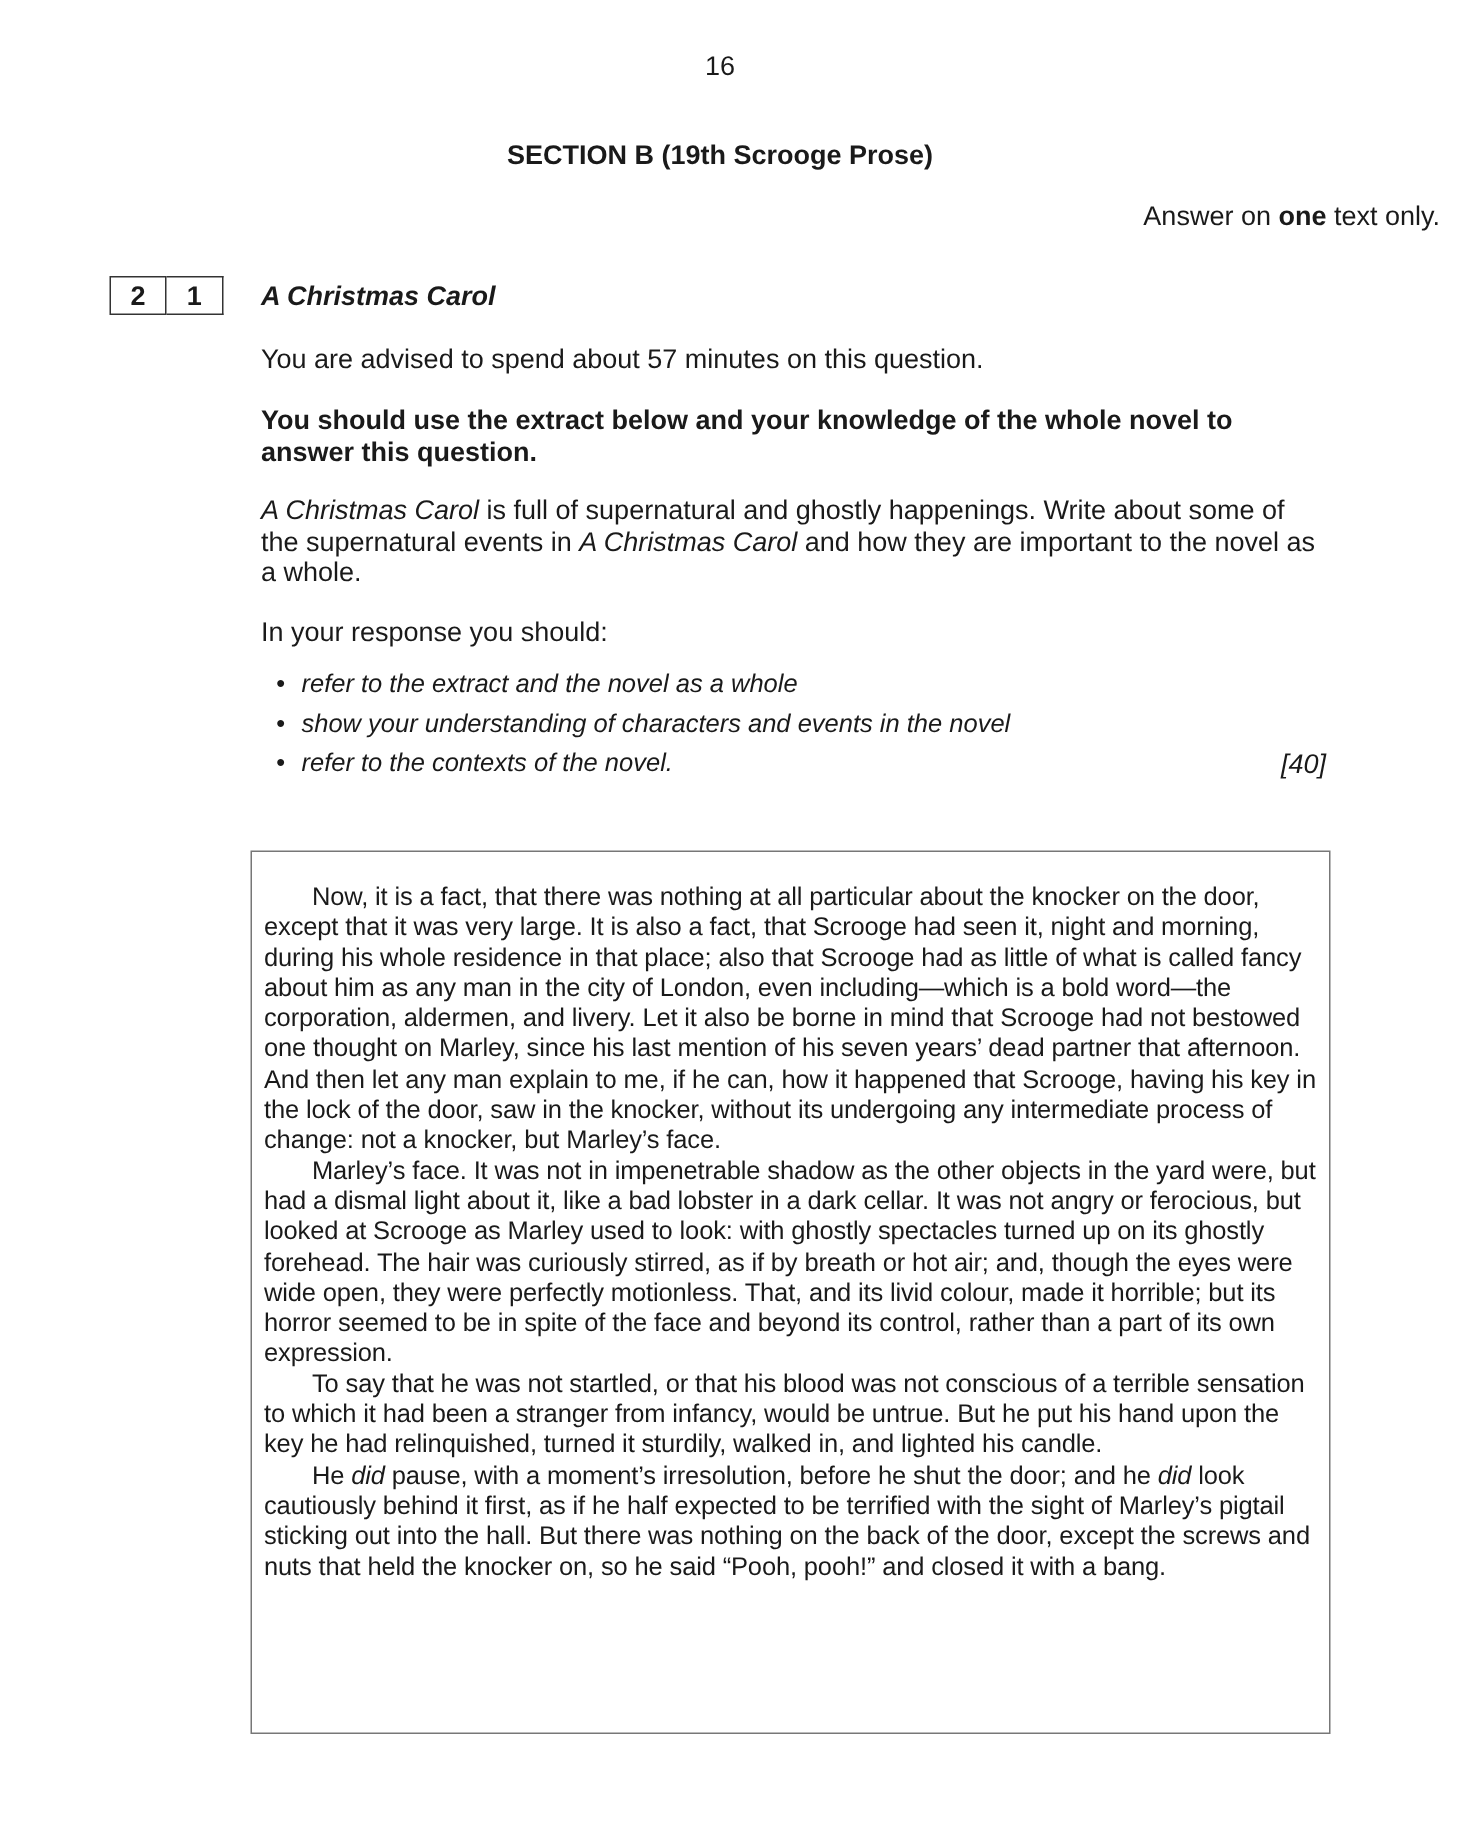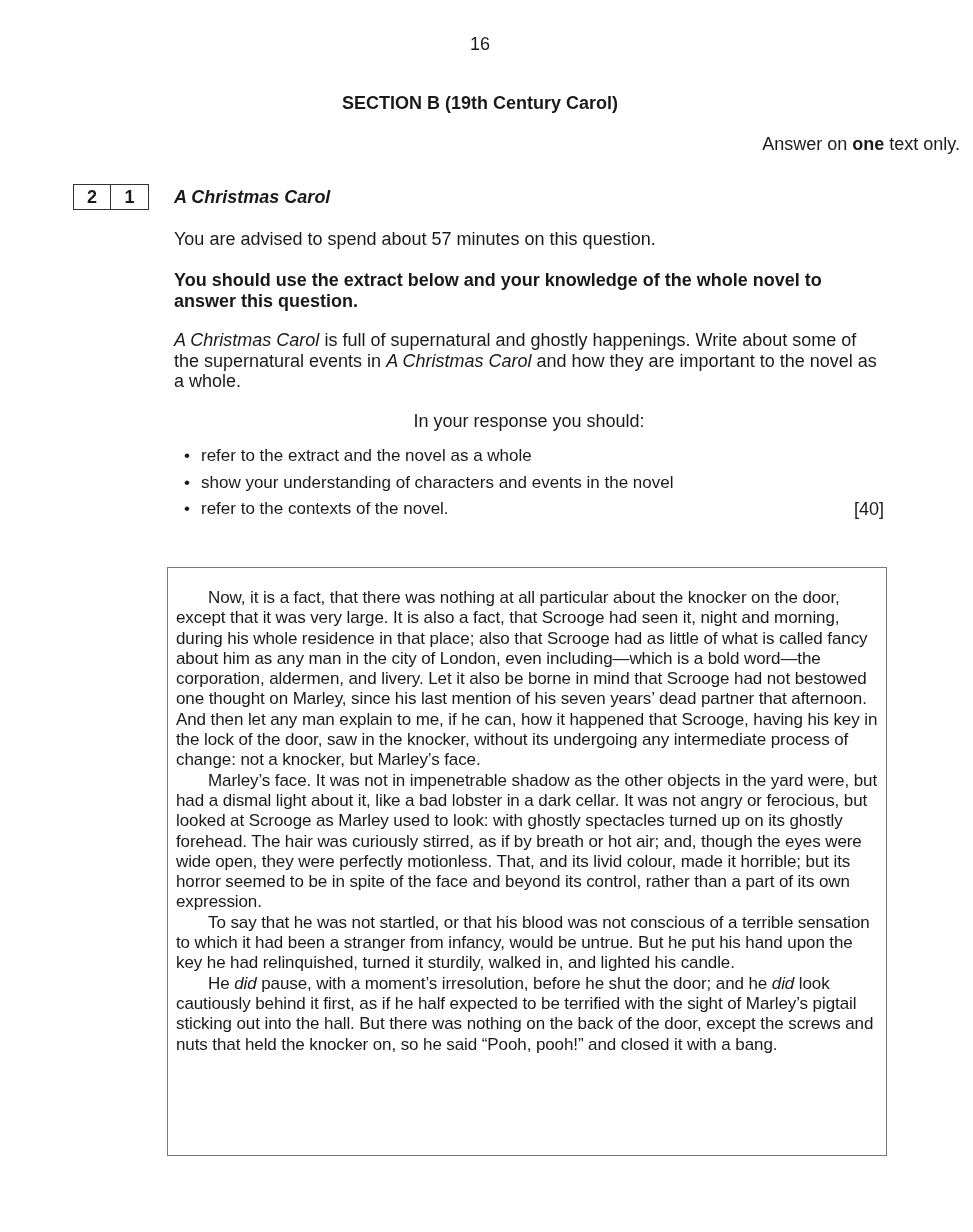--- a/index.html
+++ b/index.html
@@ -19,43 +19,43 @@
       font-weight: bold; font-size: 18px;
     }
     .qnum .cell + .cell { border-left: none; }
     .qtitle { position: absolute; top: 187px; left: 174px; font-size: 18px; font-weight: bold; font-style: italic; }
 
     .block { position: absolute; left: 174px; width: 710px; font-size: 18px; line-height: 20.5px; }
     .advice { top: 229px; }
     .bold-instr { top: 270px; font-weight: bold; }
     .task { top: 330px; }
     .task i { font-style: italic; }
-    .response-intro { top: 411px; text-align: center; }
+    .response-intro { top: 411px; }
 
-    .bullets { position: absolute; top: 446px; left: 184px; width: 700px; margin: 0; padding: 0; list-style: none; font-size: 17px; }
+    .bullets { position: absolute; top: 446px; left: 184px; width: 700px; margin: 0; padding: 0; list-style: none; font-size: 17px; font-style: italic; }
     .bullets li { position: relative; padding-left: 17px; height: 26.5px; line-height: 20px; }
     .bullets li::before { content: "\2022"; position: absolute; left: 0; top: 0; }
     .marks { position: absolute; right: 0; top: 0; font-size: 18px; }
 
     .extract-box {
       position: absolute; top: 567px; left: 167px; width: 720px; height: 589px;
       border: 1.5px solid #777; box-sizing: border-box;
     }
     .extract-text {
       position: absolute; top: 588px; left: 176px; width: 705px;
       font-size: 17px; line-height: 20.3px; letter-spacing: -0.1px;
     }
     .extract-text p { margin: 0; text-indent: 32px; }
     .extract-text i { font-style: italic; }
   </style>
 </head>
 <body>
 
 <div class="page-number">16</div>
-<div class="section-title">SECTION B (19th Century Carol)</div>
+<div class="section-title">SECTION B (19th Scrooge Prose)</div>
 <div class="instruction"><span>Answer on </span><b>one</b><span> text only.</span></div>
 
 <div class="qnum">
   <div class="cell">2</div>
   <div class="cell">1</div>
 </div>
 <div class="qtitle">A Christmas Carol</div>
 
 <div class="block advice">You are advised to spend about 57 minutes on this question.</div>
 <div class="block bold-instr">You should use the extract below and your knowledge of the whole novel to answer this question.</div>

